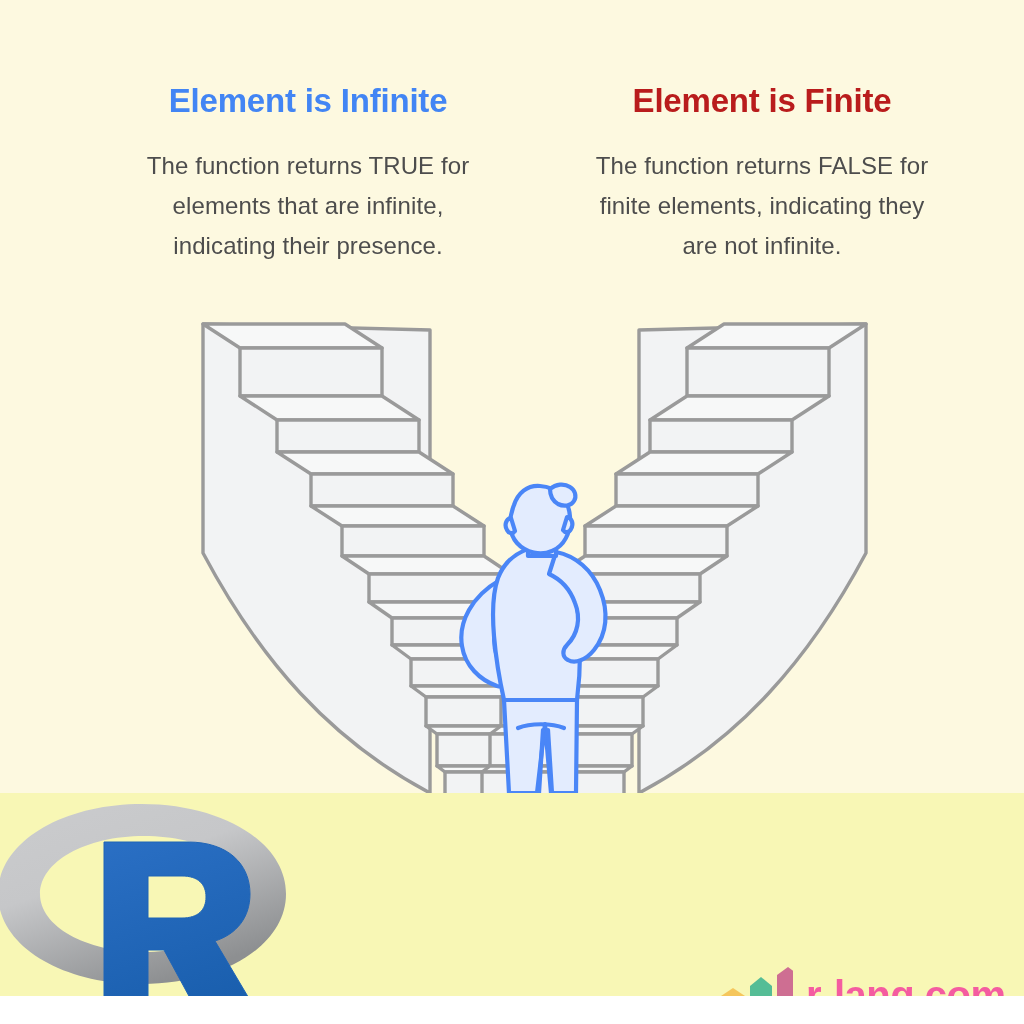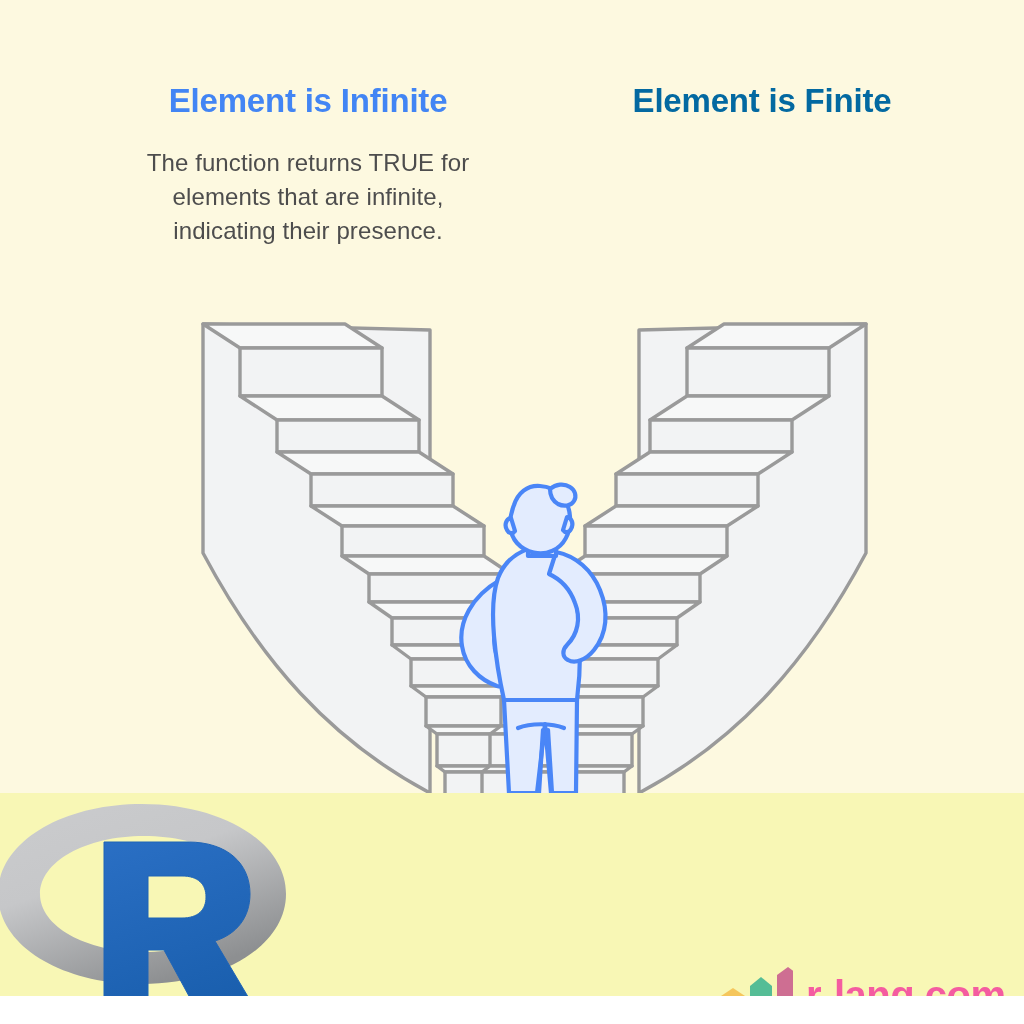--- a/index.html
+++ b/index.html
@@ -50,27 +50,27 @@
   .heading {
     font-family: "Liberation Sans Narrow", "Liberation Sans", sans-serif;
     font-size: 33px;
     font-weight: bold;
     letter-spacing: -0.2px;
     line-height: 42px;
     margin: 0;
     white-space: nowrap;
   }
   .heading-blue  { color: #4285f4; }
-  .heading-green { color: #0369a1; }
+  .heading-green { color: #b91c1c; }
 
   .body-copy {
     margin: 0;
     font-family: "Liberation Sans Narrow", "Liberation Sans", sans-serif;
     font-size: 24px;
-    line-height: 34px;
+    line-height: 40px;
     color: #4d4d4d;
     letter-spacing: 0.1px;
   }
   .col-left  .body-copy { margin-top: 24px; }
   .col-right .body-copy { margin-top: 24px; }
 
   
   .artwork {
     position: absolute;
     left: 0;
@@ -257,20 +257,21 @@
     </svg>
   </div>
 
   <div class="col col-left">
     <h2 class="heading heading-blue">Element is Infinite</h2>
     <p class="body-copy">The function returns TRUE for elements that are infinite, indicating their presence.</p>
   </div>
 
   <div class="col col-right">
     <h2 class="heading heading-green">Element is Finite</h2>
+    <p class="body-copy">The function returns FALSE for finite elements, indicating they are not infinite.</p>
   </div>
 
   <div class="panel-bottom"></div>
 
   <div class="r-logo">
     <svg width="300" height="226" viewBox="0 0 300 226" xmlns="http://www.w3.org/2000/svg">
       <defs>
         <linearGradient id="ringGrad" x1="0" y1="0" x2="0.55" y2="1">
           <stop offset="0%" stop-color="#cbccce"></stop>
           <stop offset="45%" stop-color="#c6c7c9"></stop>

